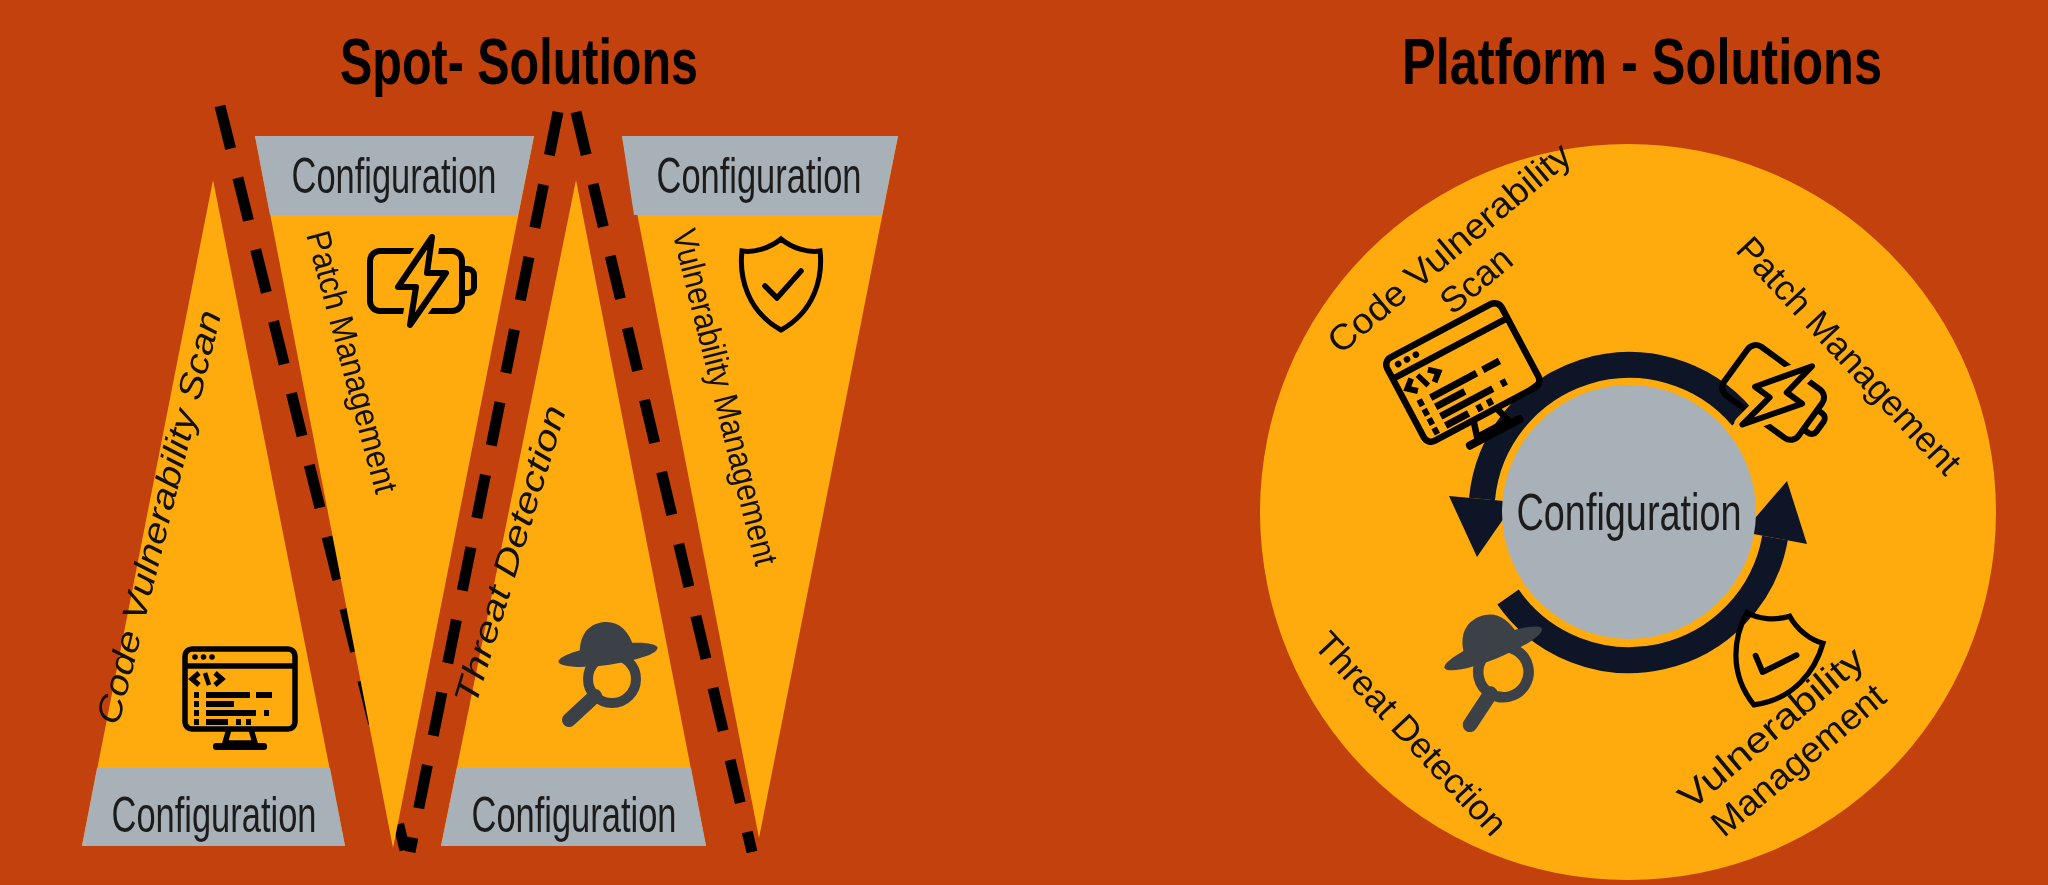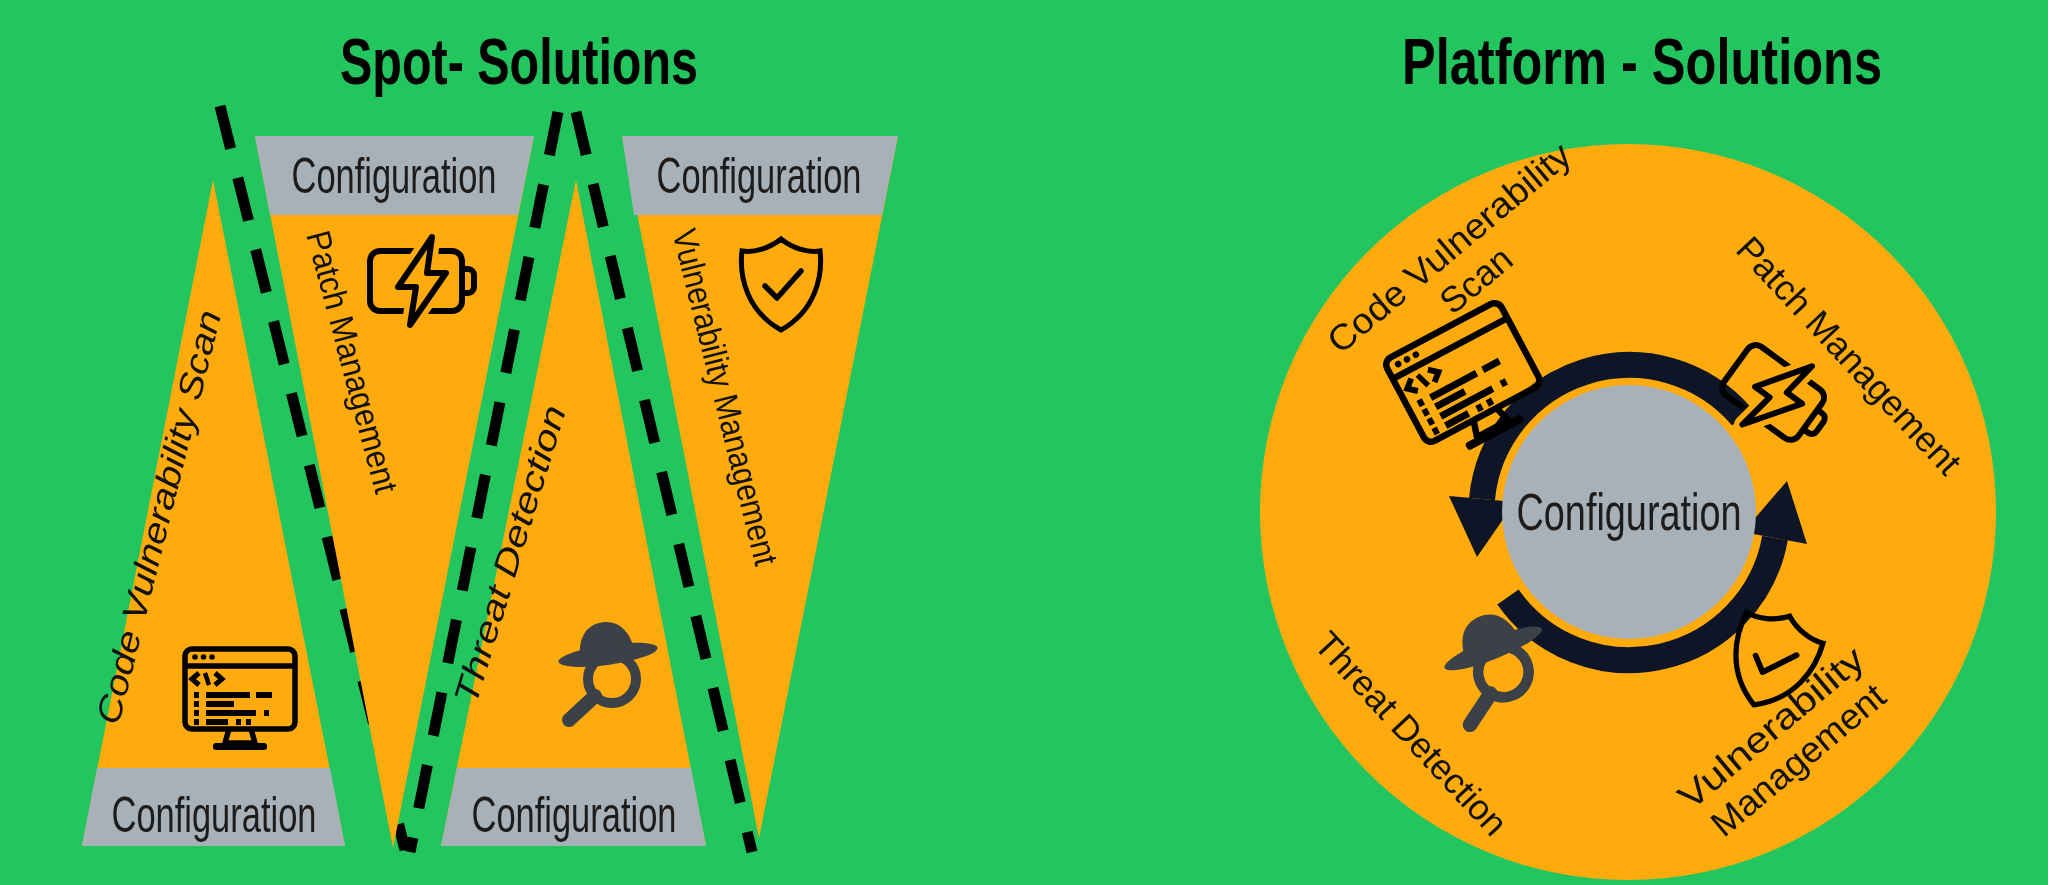--- a/index.html
+++ b/index.html
@@ -1,16 +1,16 @@
 <!DOCTYPE html>
 <html><head>
 <meta charset="utf-8">
 <style>
   html,body{margin:0;padding:0;background:#ffffff;}
-  .canvas{width:2048px;height:885px;position:relative;background:#22c55e;overflow:hidden;}
+  .canvas{width:2048px;height:885px;position:relative;background:#c2410c;overflow:hidden;}
   svg{display:block;}
   text{font-family:"Liberation Sans","DejaVu Sans",sans-serif;}
   .title{font-weight:bold;fill:#000000;font-size:64px;}
   .bandtext{font-size:50px;fill:#1c1c1c;}
   .wedgelabel{font-size:34px;fill:#111111;}
   .wedgelabel.italic{font-style:italic;}
   .platlabel{font-size:36px;fill:#111111;}
   .centerlabel{font-size:52px;fill:#1c1c1c;}
 </style>
 </head>

